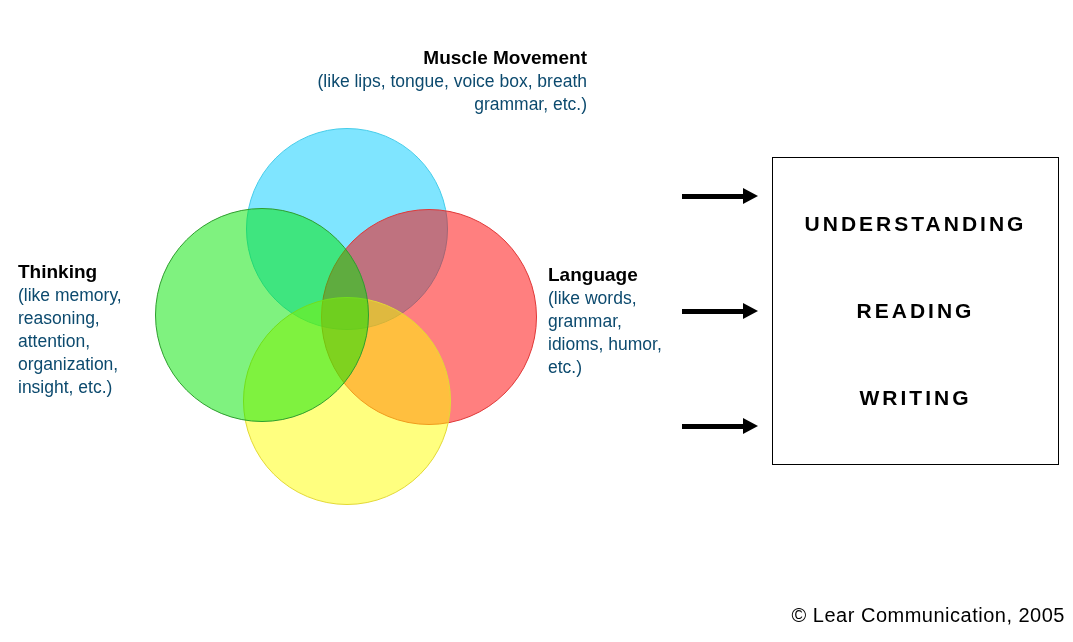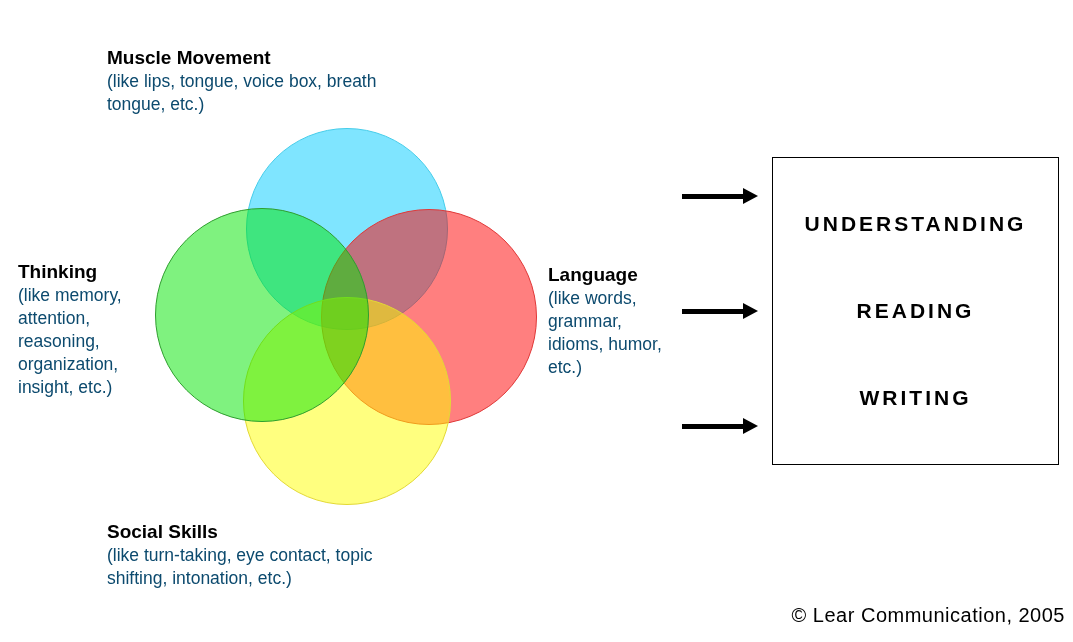--- a/index.html
+++ b/index.html
@@ -7,21 +7,21 @@
     position:relative;width:1073px;height:642px;background:#ffffff;overflow:hidden;
     font-family:"Liberation Sans","DejaVu Sans",sans-serif;color:#000;
   }
   .circle{
     position:absolute;border-radius:50%;box-sizing:border-box;
     border:1.5px solid transparent;
   }
   .label-block{position:absolute;}
   .label-title{font-weight:bold;font-size:19px;line-height:24px;}
   .label-line{font-size:17.5px;line-height:23px;color:#0c4a6e;}
-  .center-text{text-align:left;}
+  .center-text{text-align:right;}
   .outcome-box{
     position:absolute;left:772px;top:157px;width:287px;height:308px;
     border:1.5px solid #000;box-sizing:border-box;
     display:flex;flex-direction:column;justify-content:space-around;
     padding:22px 0;align-items:center;
   }
   .outcome-item{font-weight:bold;font-size:21px;letter-spacing:3px;white-space:nowrap;}
   .arrow{position:absolute;width:76px;height:16px;}
   .arrow .shaft{position:absolute;left:0;top:6px;width:62px;height:4.5px;background:#000;}
   .arrow .head{
@@ -38,45 +38,40 @@
   <div>
     <div class="circle" style="left: 246px; top: 128px; width: 202px; height: 202px; background: rgba(0, 204, 255, 0.5); border-color: rgb(69, 205, 234);"></div>
     <div class="circle" style="left: 321px; top: 209px; width: 216px; height: 216px; background: rgba(255, 0, 0, 0.5); border-color: rgb(224, 56, 56);"></div>
     <div class="circle" style="left: 243px; top: 297px; width: 208px; height: 208px; background: rgba(255, 255, 0, 0.5); border-color: rgb(227, 217, 53);"></div>
     <div class="circle" style="left: 155px; top: 208px; width: 214px; height: 214px; background: rgba(0, 230, 0, 0.5); border-color: rgb(46, 158, 46);"></div>
   </div>
 
   <div class="label-block center-text" style="left:107px;top:46px;width:480px;">
     <div class="label-title">Muscle Movement</div>
     <div class="label-line">(like lips, tongue, voice box, breath</div>
-    <div class="label-line">tongue, etc.)</div>
+    <div class="label-line">grammar, etc.)</div>
   </div>
 
   <div class="label-block" style="left:18px;top:260px;width:150px;">
     <div class="label-title">Thinking</div>
     <div class="label-line">(like memory,</div>
+    <div class="label-line">reasoning,</div>
     <div class="label-line">attention,</div>
-    <div class="label-line">reasoning,</div>
     <div class="label-line">organization,</div>
     <div class="label-line">insight, etc.)</div>
   </div>
 
   <div class="label-block" style="left:548px;top:263px;width:145px;">
     <div class="label-title">Language</div>
     <div class="label-line">(like words,</div>
     <div class="label-line">grammar,</div>
     <div class="label-line">idioms, humor,</div>
     <div class="label-line">etc.)</div>
   </div>
 
-  <div class="label-block center-text" style="left:107px;top:520px;width:480px;">
-    <div class="label-title">Social Skills</div>
-    <div class="label-line">(like turn-taking, eye contact, topic</div>
-    <div class="label-line">shifting, intonation, etc.)</div>
-  </div>
 
   <div class="arrow" style="left:682px;top:188px;">
     <div class="shaft"></div>
     <div class="head"></div>
   </div>
   <div class="arrow" style="left:682px;top:303px;">
     <div class="shaft"></div>
     <div class="head"></div>
   </div>
   <div class="arrow" style="left:682px;top:418px;">

